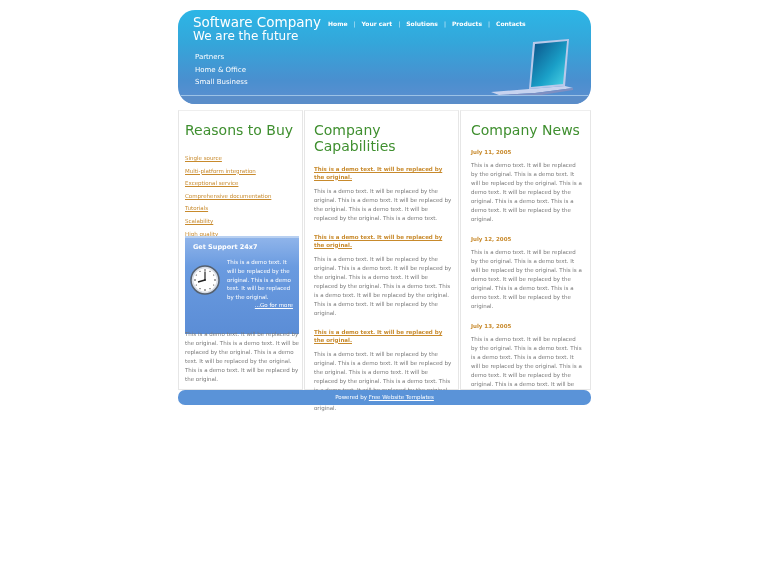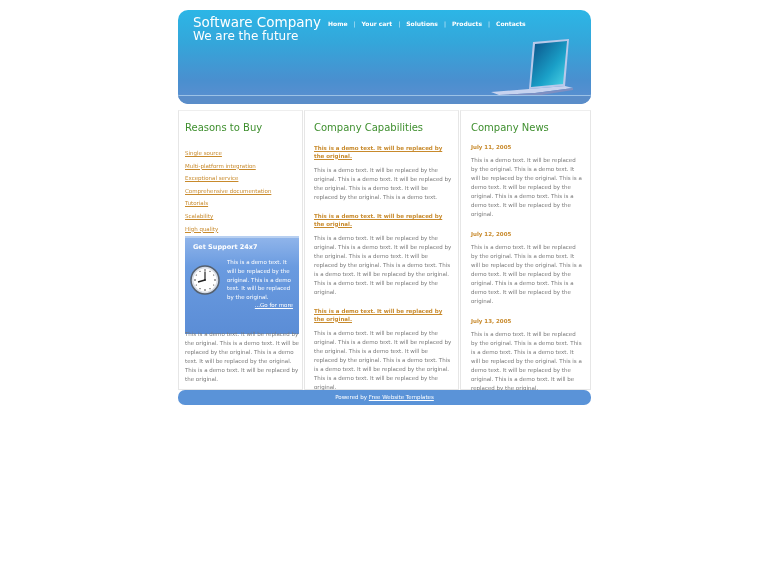--- a/index.html
+++ b/index.html
@@ -4,21 +4,21 @@
 <style>
   * { box-sizing: border-box; margin: 0; padding: 0; }
   html, body { width: 768px; height: 576px; background: #ffffff; overflow: hidden; }
   body { font-family: "DejaVu Sans", "Liberation Sans", sans-serif; position: relative; }
 
   .wrap { position: absolute; left: 178px; top: 10px; width: 413px; }
 
   
   .header {
     position: relative; height: 94px; width: 413px;
-    border-radius: 10px;
+    border-radius: 17px;
     background: linear-gradient(180deg, #2cb6e6 0%, #34a6da 35%, #4a8fcf 75%, #5e8fd0 100%);
     overflow: hidden;
   }
   .header .bottom-strip {
     position: absolute; left: 0; right: 0; bottom: 0; height: 9px;
     background: #5a8dc9; border-top: 1px solid #9cc2e6;
   }
   .logo-title { position: absolute; left: 15px; top: 4px; color: #ffffff; font-size: 13.5px; letter-spacing: 0px; font-family: "DejaVu Sans", sans-serif; }
   .logo-sub { position: absolute; left: 15px; top: 19px; color: #ffffff; font-size: 12px; }
   .topnav { position: absolute; left: 150px; top: 10px; display: flex; align-items: center; font-size: 6px; font-weight: bold; color: #ffffff; }
@@ -29,21 +29,21 @@
 
   .laptop { position: absolute; right: 10px; top: 28px; width: 100px; height: 62px; }
 
   
   .cols { position: relative; margin-top: 6px; height: 280px; }
   .col { position: absolute; top: 0; height: 280px; background: #ffffff; border: 1px solid #e6e6e6; border-top-color: #eeeeee; }
   .col1 { left: 0; width: 125px; }
   .col2 { left: 126px; width: 155px; }
   .col3 { left: 282px; width: 131px; }
 
-  .col h2 { color: #3f8f2f; font-weight: normal; font-size: 10px; margin: 11px 0 0 6px; letter-spacing: 0; }
+  .col h2 { color: #3f8f2f; font-weight: normal; font-size: 14px; margin: 11px 0 0 6px; letter-spacing: 0; }
   .col3 h2 { margin-left: 10px; }
   .col2 h2 { margin-left: 9px; }
 
   .reasons { margin: 11px 0 0 6px; list-style: none; }
   .reasons li { height: 12.6px; line-height: 12.6px; }
   .reasons a { color: #c88a2c; font-size: 5.5px; text-decoration: underline; }
 
   .support {
     position: absolute; left: 6px; top: 125px; width: 114px; height: 98px;
     background: linear-gradient(180deg, #8fb4ea 0%, #6a9be0 30%, #5b8dd6 100%);
@@ -87,20 +87,25 @@
       <span class="sep">|</span>
       <a href="#">Your cart</a>
       <span class="sep">|</span>
       <a href="#">Solutions</a>
       <span class="sep">|</span>
       <a href="#">Products</a>
       <span class="sep">|</span>
       <a href="#">Contacts</a>
     </nav>
 
+    <nav class="sidenav">
+      <a href="#">Partners</a>
+      <a href="#">Home &amp; Office</a>
+      <a href="#">Small Business</a>
+    </nav>
 
     <svg class="laptop" viewBox="0 0 100 62">
       <defs>
         <linearGradient id="scr" x1="0" y1="0" x2="1" y2="1">
           <stop offset="0" stop-color="#0a4f86"></stop>
           <stop offset="0.6" stop-color="#1aa0c8"></stop>
           <stop offset="1" stop-color="#4fd6e6"></stop>
         </linearGradient>
       </defs>
       <polygon points="52,4 88,1 84,48 48,51" fill="#b9c9ea"></polygon>

